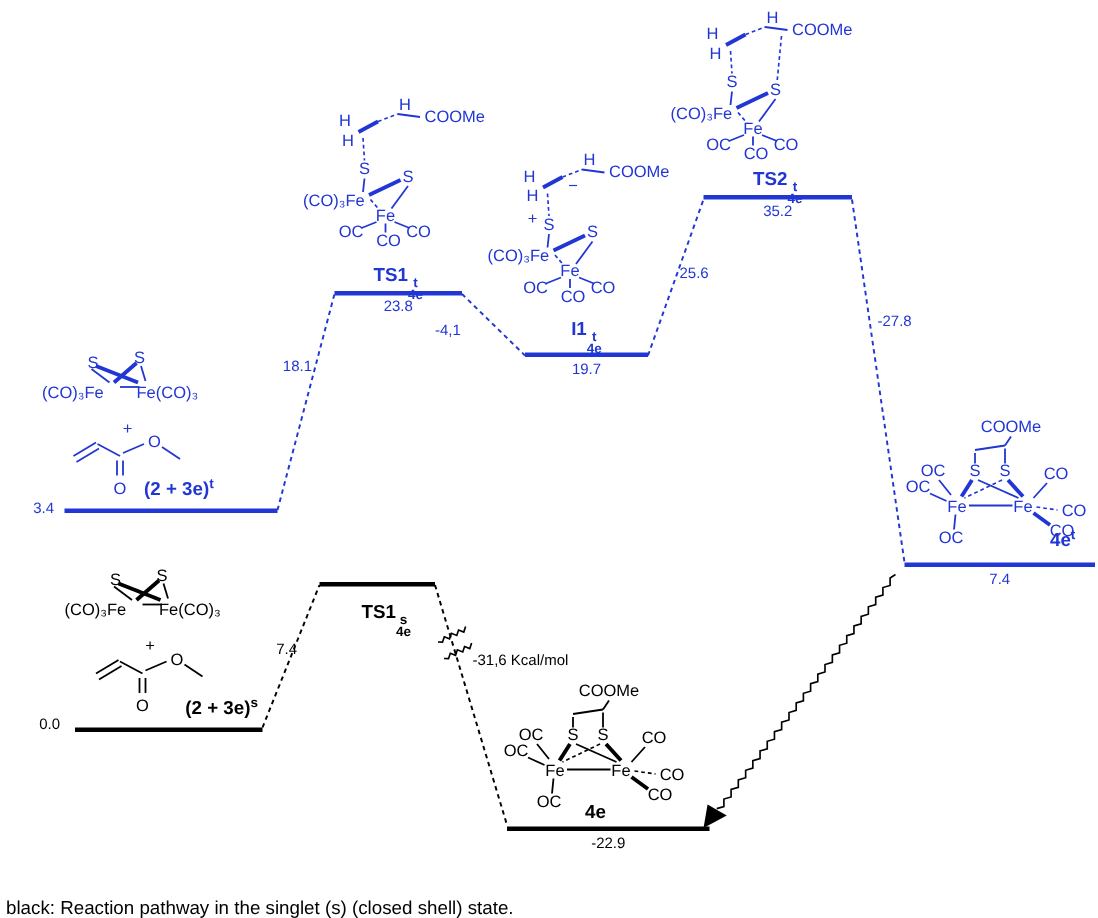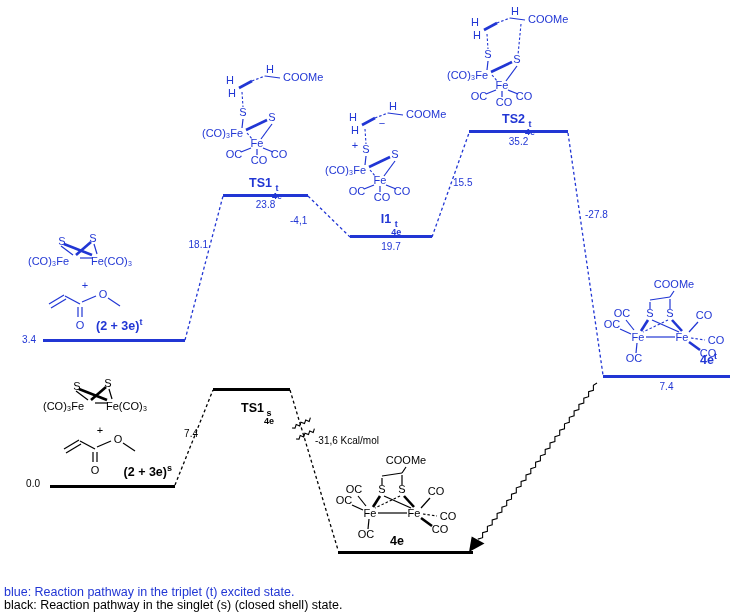--- a/index.html
+++ b/index.html
@@ -61,24 +61,25 @@
   <div class="bar c-s" style="left:50px;top:485px;width:125px;"></div>
   <div class="bar c-s" style="left:213px;top:388px;width:77px;"></div>
   <div class="bar c-s" style="left:338px;top:551px;width:135px;"></div>
 
   <div class="val c-t" style="left:2px;top:334px;width:34px;text-align:right;">3.4</div>
   <div class="val c-t" style="left:223px;top:199px;width:85px;text-align:center;">23.8</div>
   <div class="val c-t" style="left:350px;top:241px;width:82px;text-align:center;">19.7</div>
   <div class="val c-t" style="left:469px;top:136px;width:99px;text-align:center;">35.2</div>
   <div class="val c-t" style="left:603px;top:381px;width:127px;text-align:center;">7.4</div>
   <div class="val c-s" style="left:6px;top:478px;width:34px;text-align:right;">0.0</div>
+  <div class="val c-s" style="left:338px;top:557px;width:135px;text-align:center;">-22.9</div>
 
   <div class="val c-t" style="left:168px;top:239px;width:40px;text-align:right;">18.1</div>
   <div class="val c-t" style="left:290px;top:215px;width:36px;">-4,1</div>
-  <div class="val c-t" style="left:453px;top:177px;width:40px;">15.5</div>
+  <div class="val c-t" style="left:453px;top:177px;width:40px;">25.6</div>
   <div class="val c-t" style="left:585px;top:209px;width:44px;">-27.8</div>
   <div class="val c-s" style="left:170px;top:428px;width:28px;text-align:right;">7.4</div>
   <div class="val c-s" style="left:315px;top:435px;width:95px;">-31,6 Kcal/mol</div>
 
   <div class="nm c-t" style="left:96px;top:317px;width:90px;text-align:left;"><span>(2 + 3e)</span><sup class="s1">t</sup></div>
   <div class="nm c-s" style="left:88px;top:463px;width:84px;text-align:right;"><span>(2 + 3e)</span><sup class="s1">s</sup></div>
   <div class="nm c-t" style="left:223px;top:176px;width:85px;text-align:center;"><span>TS1</span><span class="stack">
         <span>t</span>
         <span>4e</span>
       </span></div>
@@ -284,16 +285,15 @@
     <text class="tm" x="40" y="69">Fe</text>
     <text class="tm" x="84" y="69">Fe</text>
     <text class="tm" x="24" y="45">OC</text>
     <text class="tm" x="14" y="56">OC</text>
     <text class="tm" x="36" y="90">OC</text>
     <text class="tm" x="106" y="47">CO</text>
     <text class="tm" x="118" y="72">CO</text>
     <text class="tm" x="110" y="85">CO</text>
   </svg>
 
-  <div class="leg c-t" style="left:4px;top:585px;">blue: Reaction pathway in the triplet (t) excited state.</div>
   <div class="leg c-s" style="left:4px;top:598px;">black: Reaction pathway in the singlet (s) (closed shell) state.</div>
 
 </div>
 
 </body></html>

